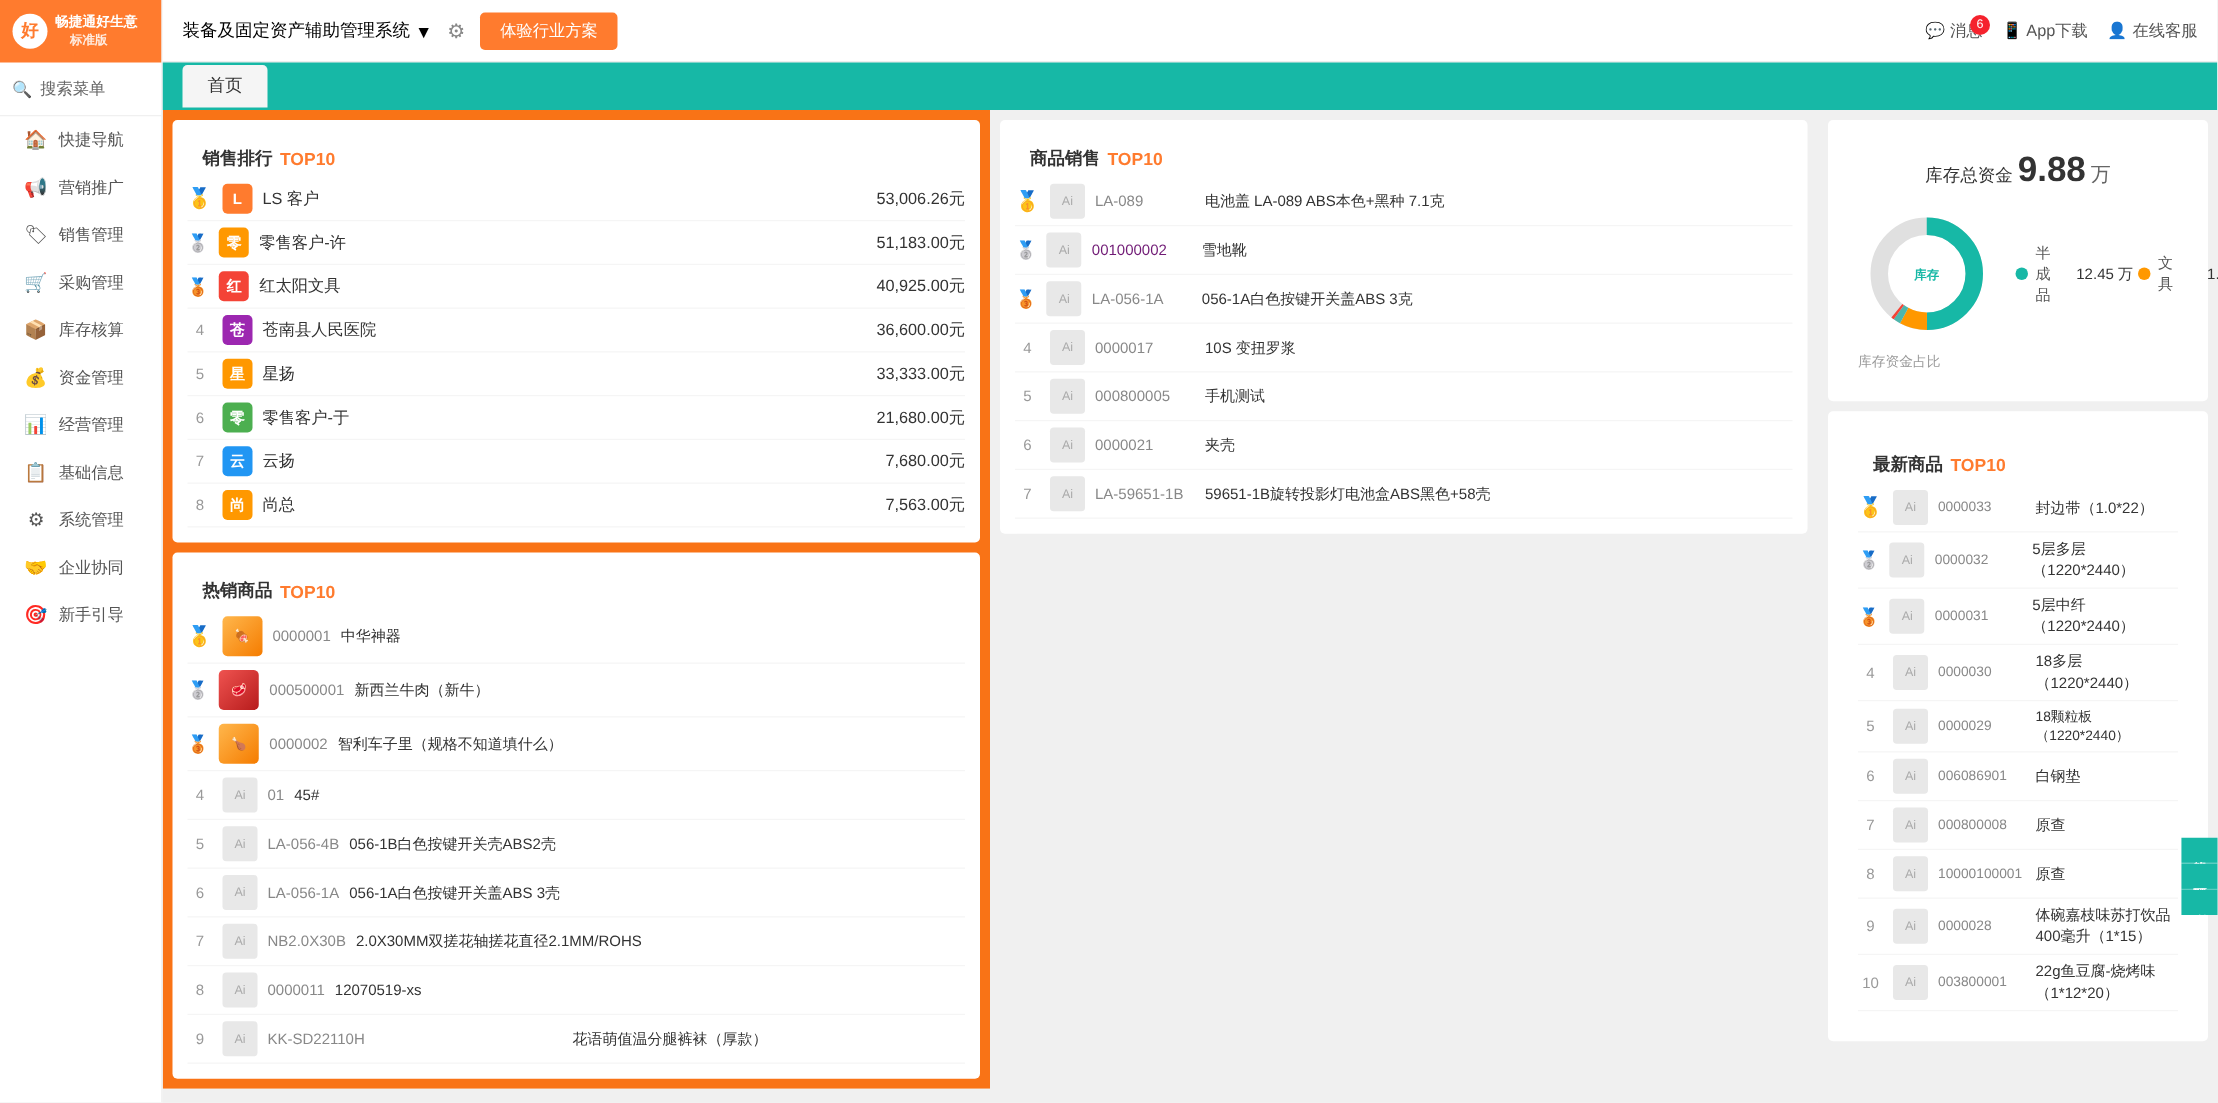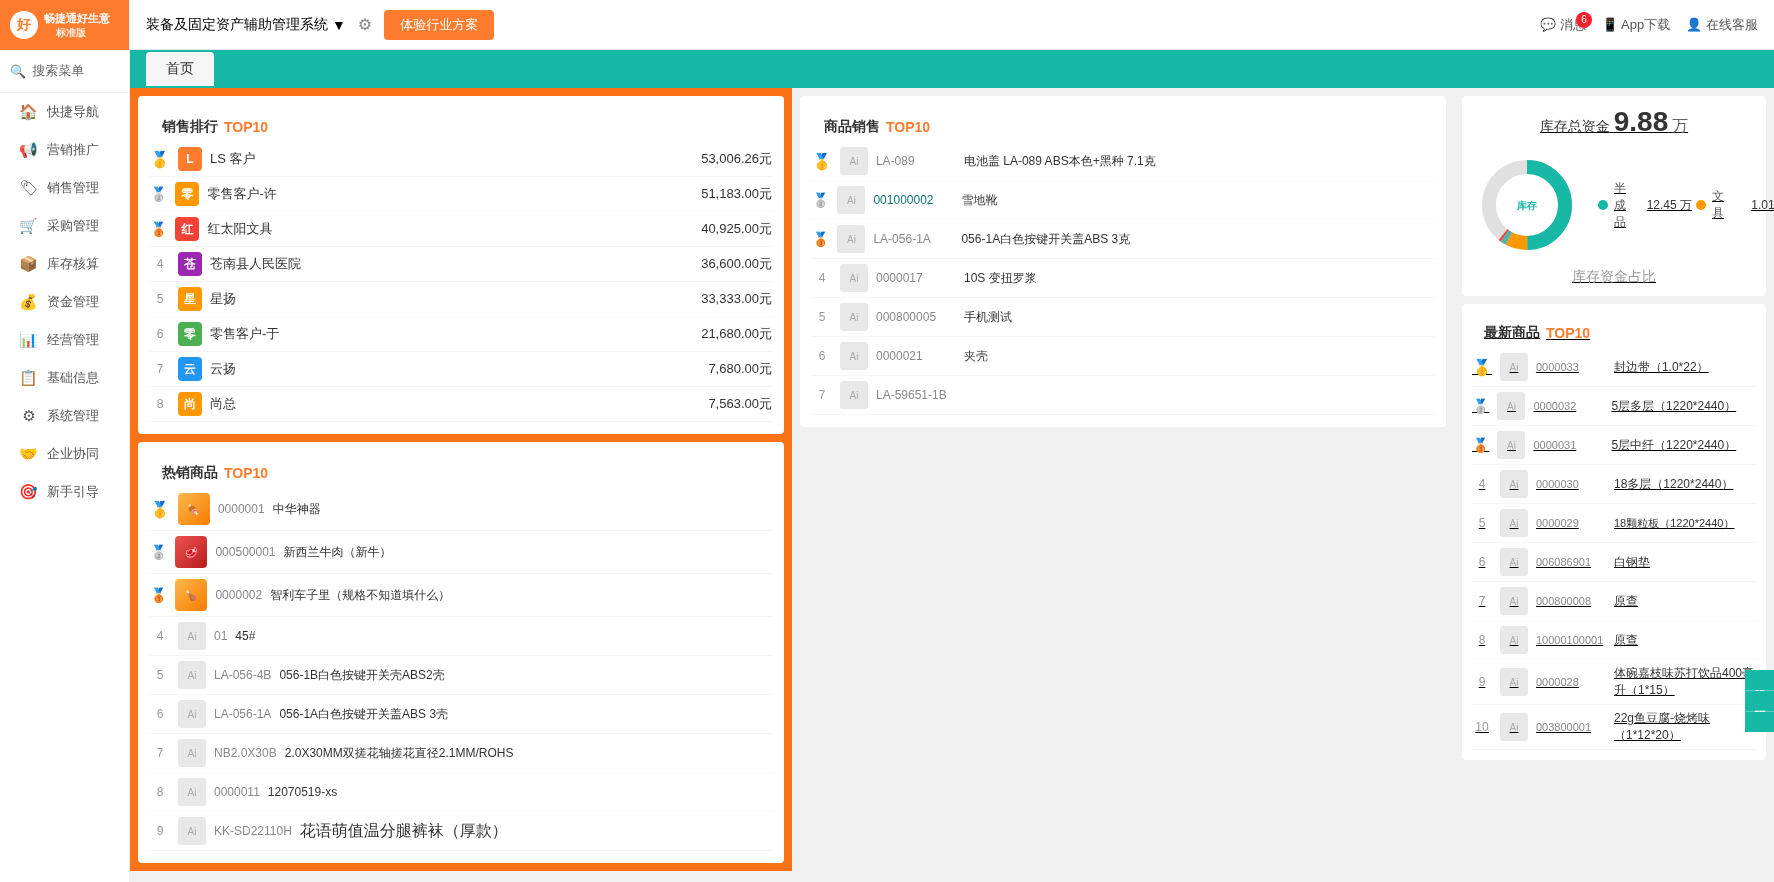--- a/index.html
+++ b/index.html
@@ -139,22 +139,21 @@
     .right-panel {
       width: 320px;
       background: #f0f0f0;
       overflow-y: auto;
       flex-shrink: 0;
     }
     .right-section {
       background: #fff;
       margin: 8px;
       border-radius: 4px;
-      padding: 10px;
-      text-decoration: underline;
+      padding: 24px;
     }
 
     
     .inventory-total {
       text-align: center;
       font-size: 14px;
       color: #333;
       margin-bottom: 12px;
     }
     .inventory-total .amount {
@@ -463,21 +462,21 @@
               <div class="rank-row">
                 <span class="rank-num">8</span>
                 <div class="product-thumb">Ai</div>
                 <span style="color:#888;font-size:12px;">0000011</span>
                 <span class="rank-name" style="font-size:12px;">12070519-xs</span>
               </div>
               <div class="rank-row">
                 <span class="rank-num">9</span>
                 <div class="product-thumb">Ai</div>
                 <span style="color:#888;font-size:12px;">KK-SD22110H</span>
-                <span class="rank-name" style="font-size:16px;">花语萌值温分腿裤袜（厚款）</span>
+                <span class="rank-name" style="font-size:12px;text-align:center;">花语萌值温分腿裤袜（厚款）</span>
               </div>
             </div>
           </div>
         </div>
 
         <div style="flex:1; overflow-y:auto; background:#f0f0f0;">
           <div class="panel">
             <div class="section-header">
               <span>商品销售</span>
               <span class="top10-label">TOP10</span>
@@ -485,21 +484,21 @@
             <div>
               <div class="rank-row">
                 <span class="medal-gold">🥇</span>
                 <div class="product-thumb">Ai</div>
                 <span style="color:#888;font-size:12px;width:80px;flex-shrink:0;">LA-089</span>
                 <span class="rank-name" style="font-size:12px;">电池盖 LA-089 ABS本色+黑种 7.1克</span>
               </div>
               <div class="rank-row">
                 <span class="medal-silver">🥈</span>
                 <div class="product-thumb">Ai</div>
-                <span style="color:#0f766e;font-size:12px;width:80px;flex-shrink:0;">001000002</span>
+                <span style="color:#701a75;font-size:12px;width:80px;flex-shrink:0;">001000002</span>
                 <span class="rank-name" style="font-size:12px;">雪地靴</span>
               </div>
               <div class="rank-row">
                 <span class="medal-bronze">🥉</span>
                 <div class="product-thumb">Ai</div>
                 <span style="color:#888;font-size:12px;width:80px;flex-shrink:0;">LA-056-1A</span>
                 <span class="rank-name" style="font-size:12px;">056-1A白色按键开关盖ABS 3克</span>
               </div>
               <div class="rank-row">
                 <span class="rank-num">4</span>
@@ -516,20 +515,21 @@
               <div class="rank-row">
                 <span class="rank-num">6</span>
                 <div class="product-thumb">Ai</div>
                 <span style="color:#888;font-size:12px;width:80px;flex-shrink:0;">0000021</span>
                 <span class="rank-name" style="font-size:12px;">夹壳</span>
               </div>
               <div class="rank-row">
                 <span class="rank-num">7</span>
                 <div class="product-thumb">Ai</div>
                 <span style="color:#888;font-size:12px;width:80px;flex-shrink:0;">LA-59651-1B</span>
+                <span class="rank-name" style="font-size:12px;">59651-1B旋转投影灯电池盒ABS黑色+58壳</span>
               </div>
             </div>
           </div>
         </div>
       </div>
     </div>
 
     <div class="right-panel">
 
       <div class="right-section">
@@ -578,21 +578,21 @@
               <span class="legend-name">肉类</span>
               <span class="legend-val">-0.05 万</span>
             </div>
             <div class="legend-item">
               <div class="legend-dot" style="background:#5c6bc0;"></div>
               <span class="legend-name">其他</span>
               <span class="legend-val">-3.86 万</span>
             </div>
           </div>
         </div>
-        <div style="text-align:center;font-size:14px;color:#999;">库存资金占比</div>
+        <div style="font-size:11px;color:#999;">库存资金占比</div>
       </div>
 
       <div class="right-section">
         <div class="section-header">
           <span>最新商品</span>
           <span class="top10-label">TOP10</span>
         </div>
         <div>
           <div class="rank-row">
             <span class="medal-gold">🥇</span>

